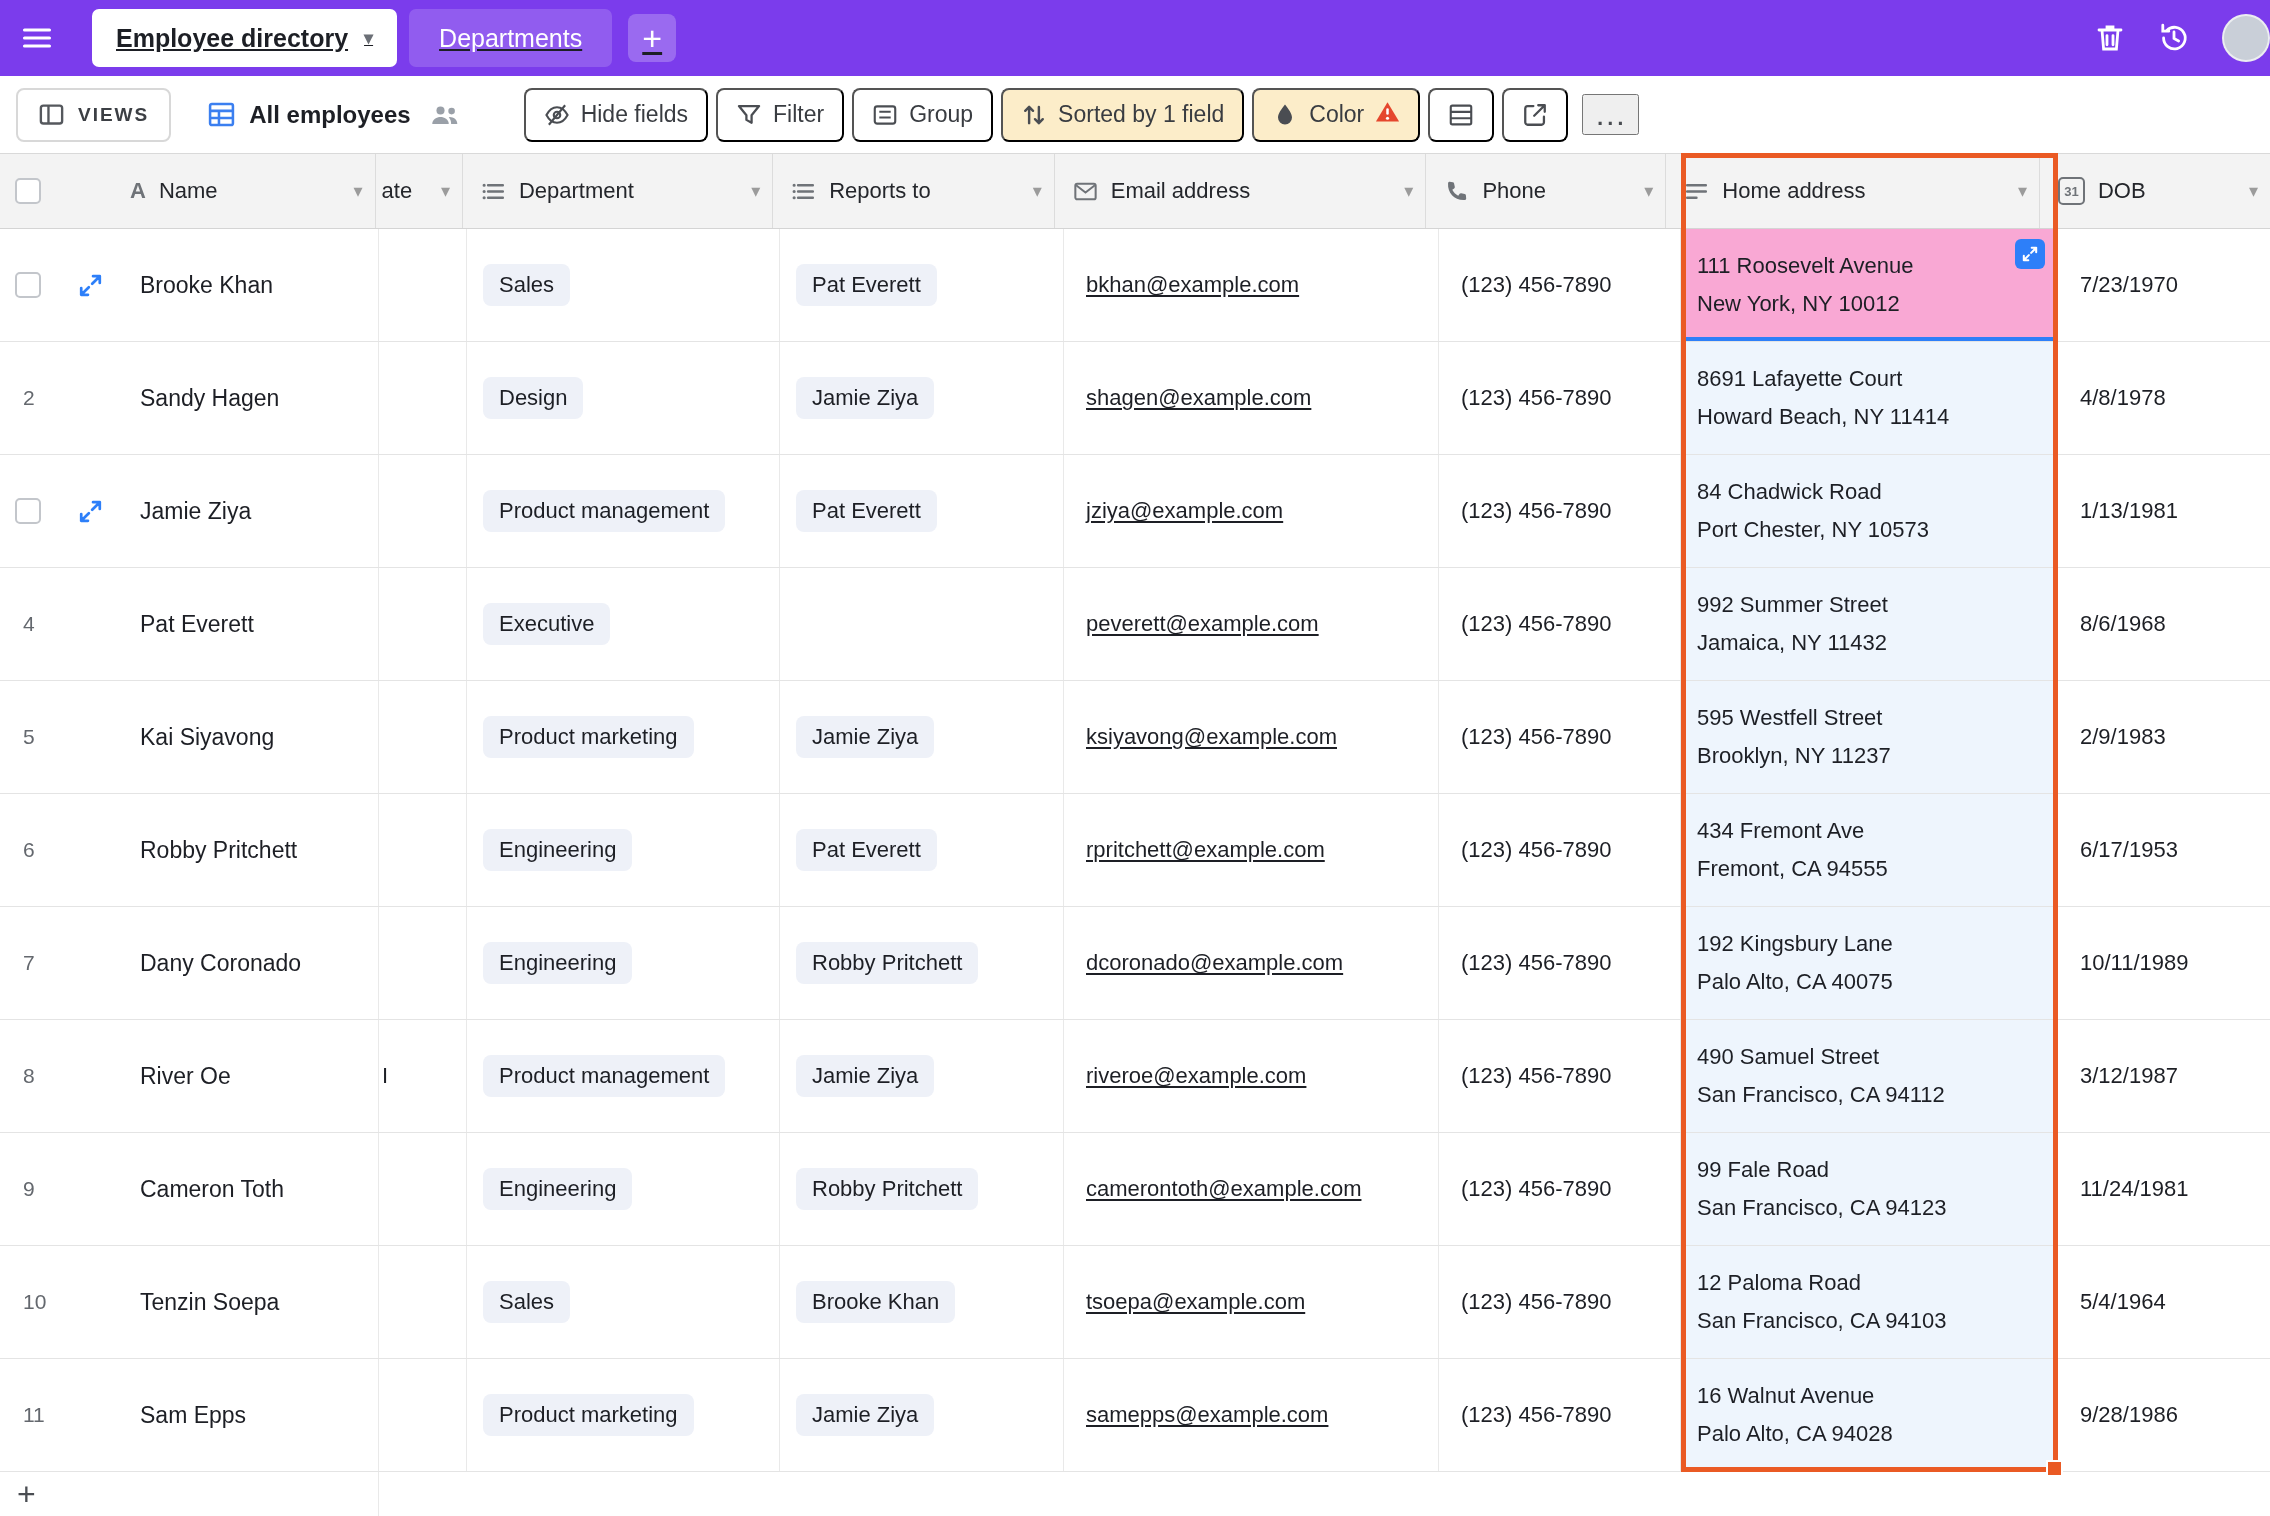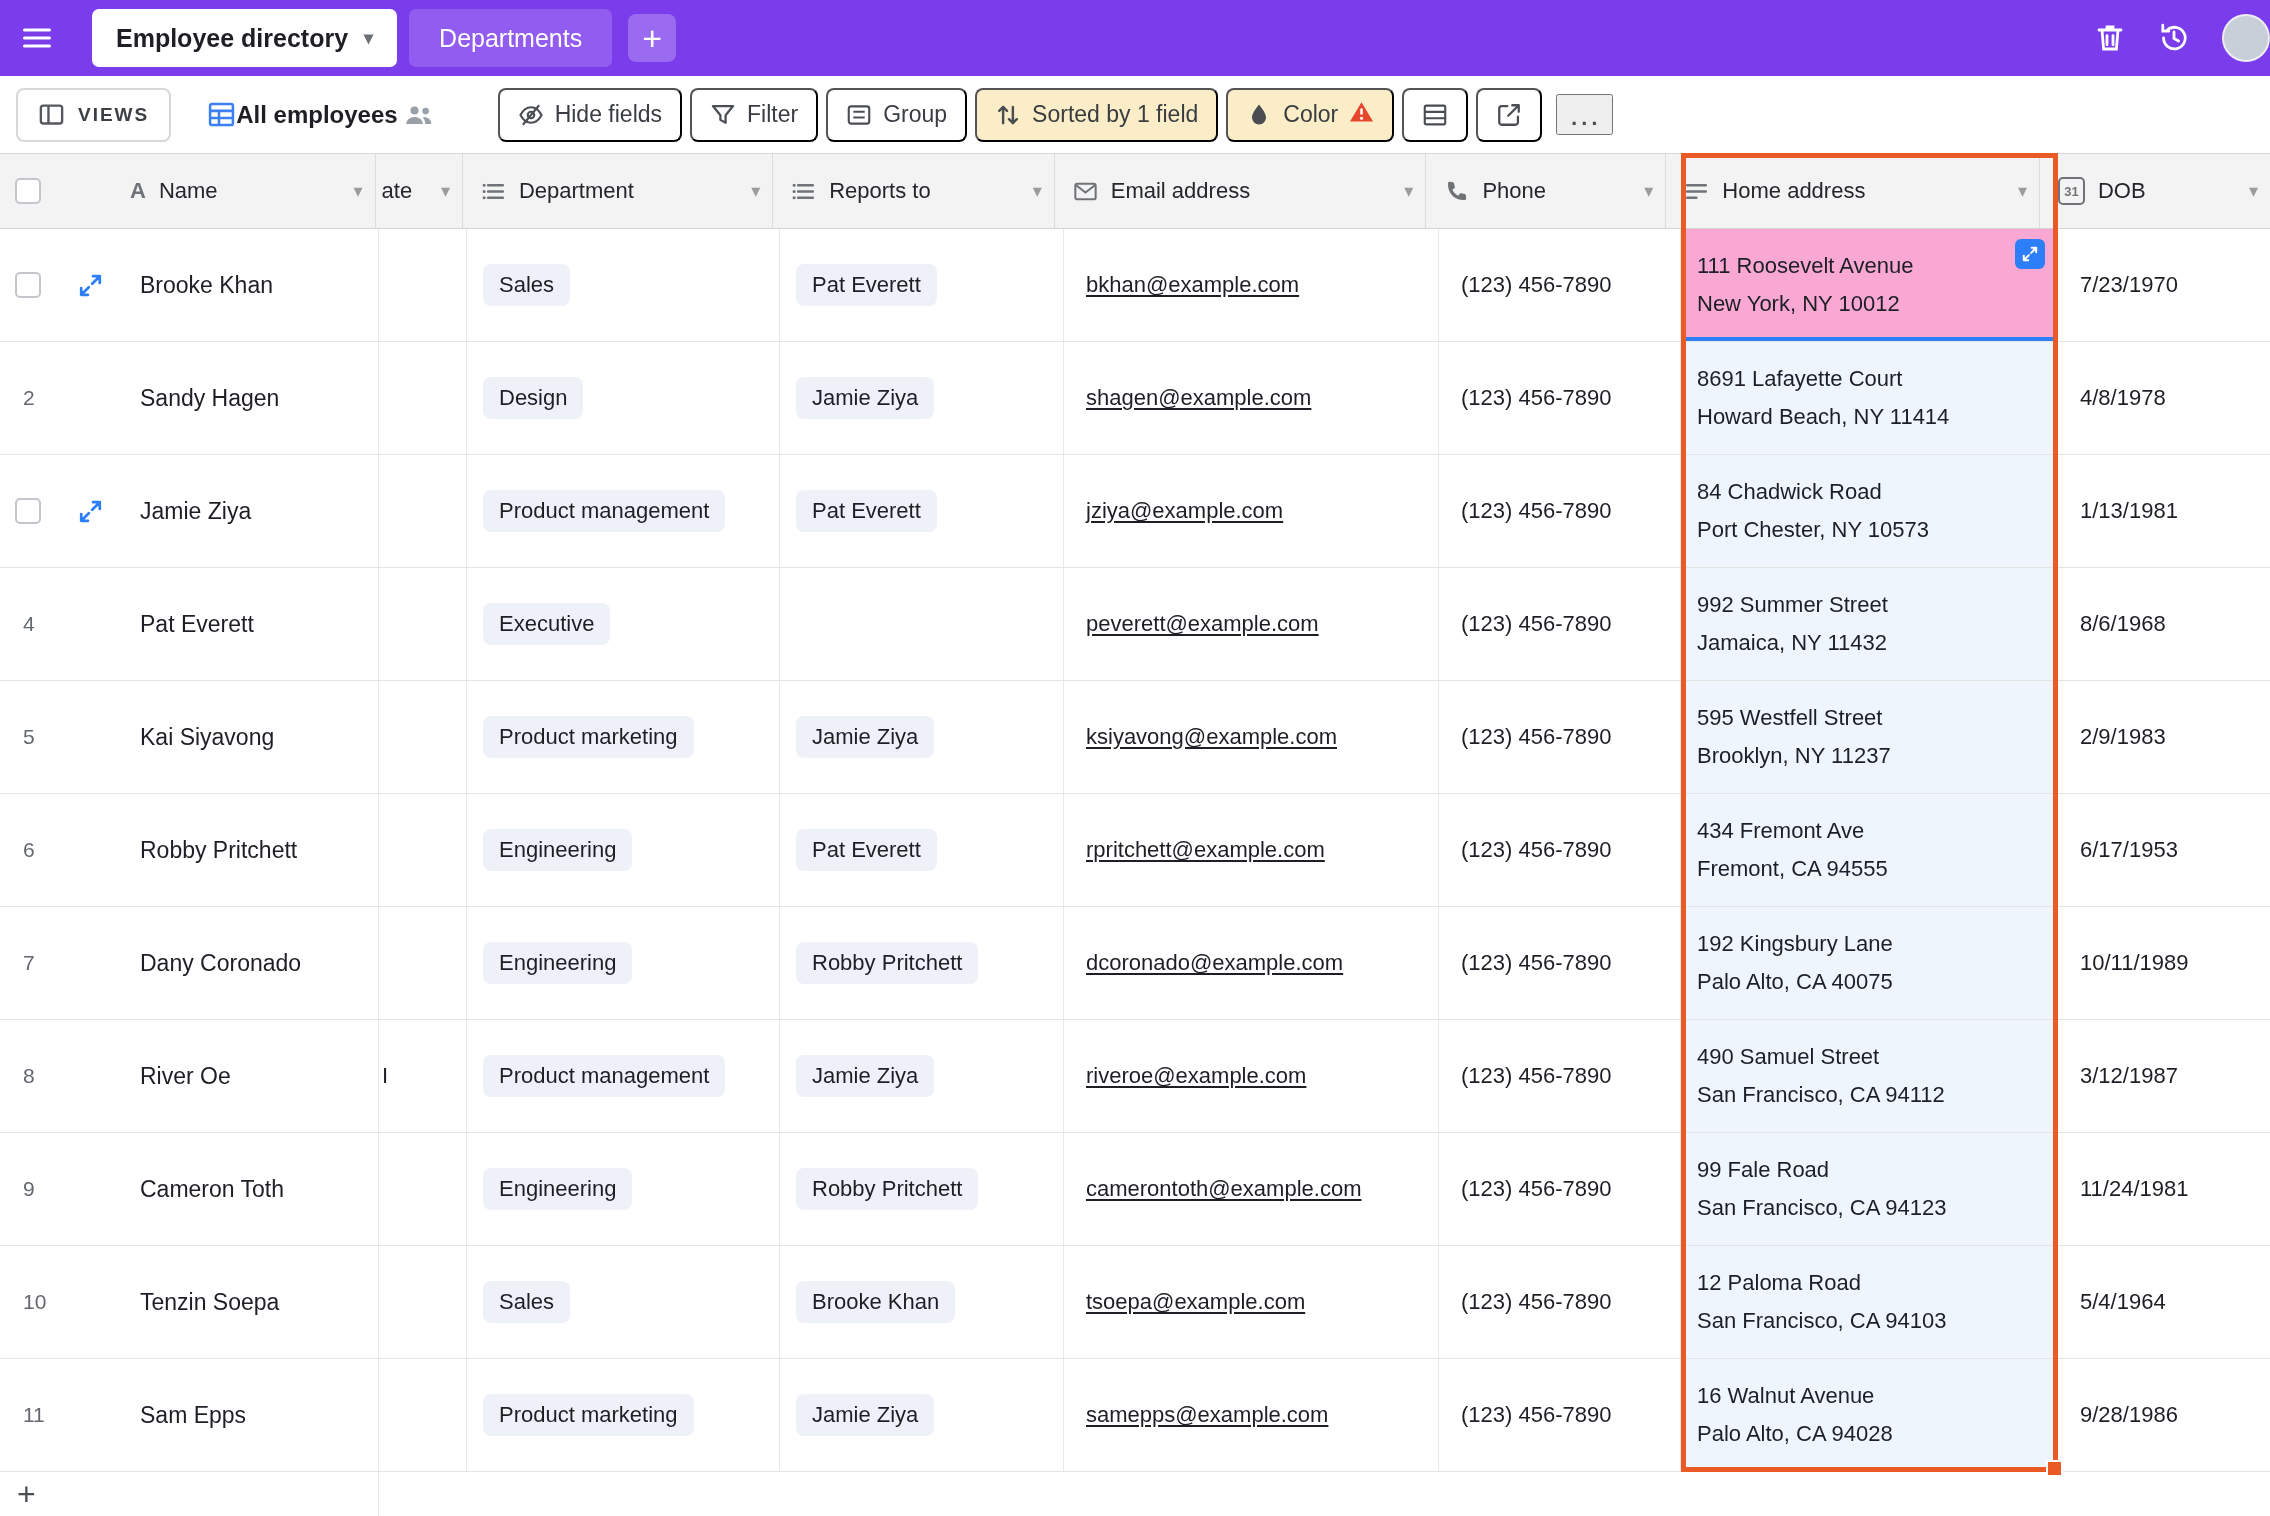--- a/index.html
+++ b/index.html
@@ -4,40 +4,40 @@
 <style>
   * { box-sizing: border-box; margin: 0; padding: 0; }
   html,body { width: 2270px; height: 1516px; }
   body {
     font-family: "Liberation Sans", sans-serif;
     background: #fff; color: #1d1f25;
     position: relative; overflow: hidden;
   }
 
   
-  .topbar { height: 76px; background: var(--topbar_purple,#7b3cec); display: flex; align-items: center; padding-right: 32px; }
+  .topbar { height: 76px; background: var(--topbar_purple,#7b3cec); display: flex; align-items: center; padding-right: 32px; text-decoration: underline; }
   .hamburger { width: 74px; height: 76px; display: flex; align-items: center; justify-content: center; color: #fff; }
   .hamburger svg { width: 32px; height: 32px; }
   .tab { height: 58px; border-radius: 7px; display: flex; align-items: center; font-size: 25px; }
   .tab.active { background: #fff; color: #1d1f25; font-weight: 700; padding: 0 24px; gap: 16px; margin-left: 18px; }
   .tab.inactive { background: rgba(255,255,255,.17); color: #fff; padding: 0 30px; margin-left: 12px; font-weight: 400; }
   .chev::after { content: "▾"; }
   .tab .chev { color: #6b6f76; font-size: 18px; }
   .add-tab { width: 48px; height: 48px; margin-left: 16px; border-radius: 8px; background: rgba(255,255,255,.24);
              color: #fff; font-size: 34px; line-height: 1; display: flex; align-items: center; justify-content: center; }
   .topbar-right { margin-left: auto; display: flex; align-items: center; gap: 32px; color: #fff; }
   .tb-icon svg { width: 32px; height: 32px; display: block; }
   .avatar { width: 48px; height: 48px; border-radius: 50%; background: #c9cfd8; border: 2px solid rgba(255,255,255,.65); margin-right: -32px; flex: none; }
 
   
   .toolbar { height: 77px; display: flex; align-items: center; padding: 0 16px; background: #fff; }
   .views-btn { display: flex; align-items: center; gap: 13px; border: 2px solid #d8d8d8; border-radius: 8px;
                height: 54px; padding: 0 20px; color: #3c3f44; font-size: 19px; font-weight: 700; letter-spacing: 2px; background: #fff; }
   .views-btn svg { width: 27px; height: 27px; color: #55585d; }
-  .view-switch { display: flex; align-items: center; margin-left: 36px; }
+  .view-switch { display: flex; align-items: center; gap: 13px; margin-left: 36px; }
   .grid-icon { color: #3b7ff0; } .grid-icon svg { width: 29px; height: 29px; display: block; }
   .view-name { font-size: 24px; font-weight: 700; }
   .collab-icon { color: #9aa0a8; margin-left: 6px; } .collab-icon svg { width: 30px; height: 24px; display: block; }
   .tool-btn { display: flex; align-items: center; gap: 11px; height: 54px; padding: 0 18px; border-radius: 8px;
               font-size: 23px; color: #393c41; background: transparent; }
   .tool-btn svg { width: 26px; height: 26px; color: #4a4d52; flex: none; }
   .ml-lg { margin-left: 64px; } .ml-sm { margin-left: 8px; }
   .pill-tan { background: var(--sorted_bg,#fcedc9); }
   .warn svg { width: 25px; height: 22px; } .warn-fill { fill: var(--warning,#e5472d); }
   .more-btn { font-size: 32px; color: #4a4d52; margin-left: 14px; padding: 0 10px; letter-spacing: 1px; }

